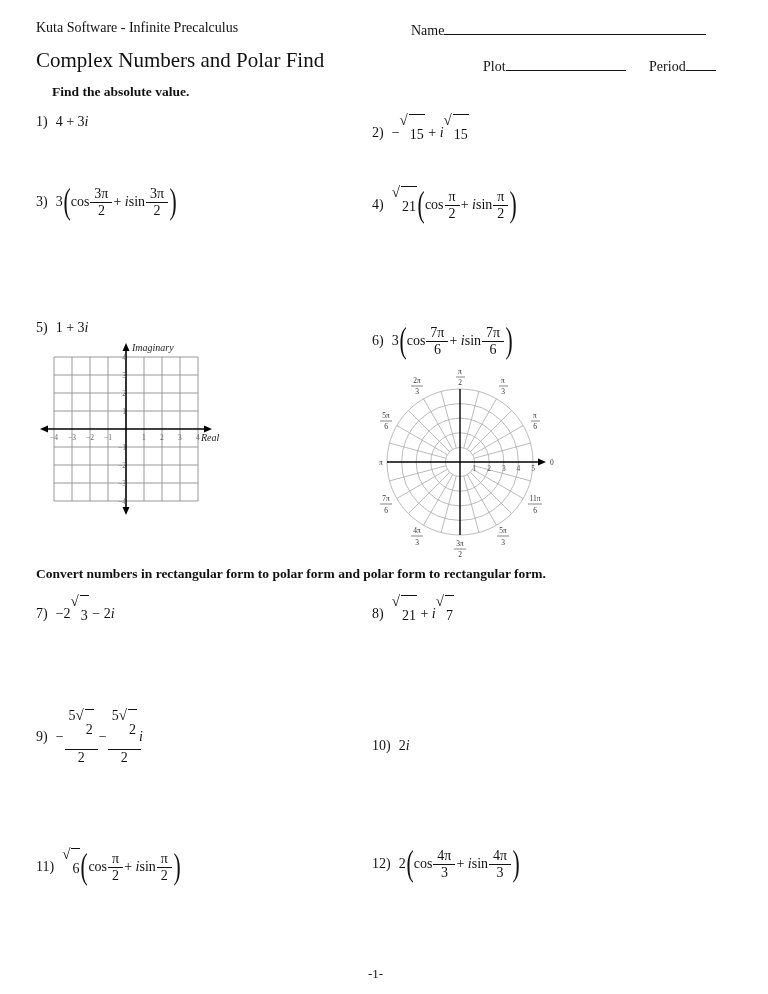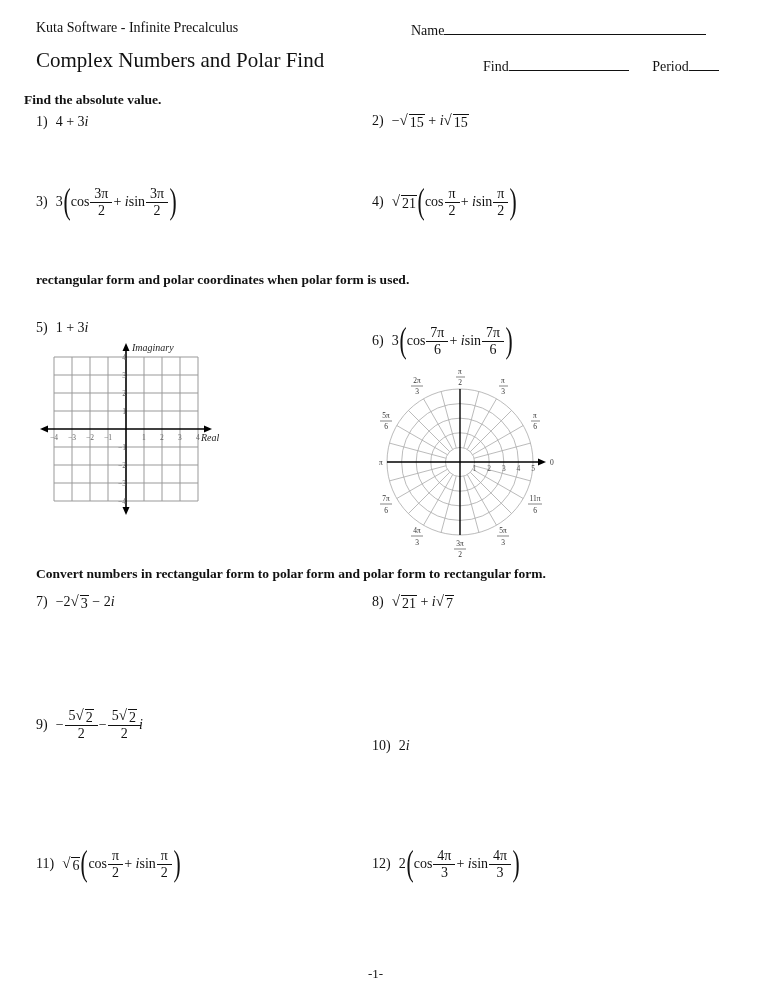--- a/index.html
+++ b/index.html
@@ -12,38 +12,38 @@
   .prob { font-size:14px; display:flex; align-items:center; white-space:nowrap; }
   .num { margin-right:8px; }
   .it { font-style:italic; }
   .line { display:inline-block; border-bottom:1px solid #111; height:14px; vertical-align:baseline; }
   .frac { display:inline-flex; flex-direction:column; align-items:center; vertical-align:middle; margin:0 3px; line-height:16px; }
   .frac .n { padding:0 2px; }
   .frac .d { border-top:1px solid #111; padding:0 2px; width:100%; text-align:center; }
   .paren { font-size:36px; font-weight:100; line-height:1; transform:scaleX(0.6); display:inline-block; margin:0 -2px; position:relative; top:-1px; }
   .sqrt { display:inline-flex; align-items:flex-start; }
   .sqrt .rad { font-size:15px; margin-right:1px; }
-  .sqrt .under { border-top:1px solid #111; padding:0 1px; line-height:15px; margin-top:2px; }
+  .sqrt .under { border-top:1px solid #111; padding:12px 1px; line-height:15px; margin-top:2px; }
   .footer { font-size:13px; }
   svg text { font-family:"Liberation Serif", "DejaVu Serif", serif; }
 </style>
 </head>
 <body>
 
 <div class="abs hdr-small" style="left:36px;top:20px;">Kuta Software - Infinite Precalculus</div>
 <div class="abs hdr-small" style="left:411px;top:20px;">
   <span>Name</span><span class="line" style="width:262px;"></span>
 </div>
 <div class="abs title" style="left:36px;top:48px;">Complex Numbers and Polar Find</div>
 <div class="abs hdr-small" style="left:483px;top:56px;">
-  <span>Find</span><span class="line" style="width:120px;"></span>
+  <span>Plot</span><span class="line" style="width:120px;"></span>
   <span style="margin-left:20px;">Period</span><span class="line" style="width:30px;"></span>
 </div>
 
-<div class="abs instr" style="left:24px;top:84px;margin-top:8px;">Find the absolute value.</div>
+<div class="abs instr" style="left:52px;top:84px;">Find the absolute value.</div>
 
 <div class="abs prob" style="left:36px;top:114px;">
   <span class="num">1)</span>
   <span>4</span>&nbsp;<span>+</span>&nbsp;<span>3</span><span class="it">i</span>
 </div>
 
 <div class="abs prob" style="left:372px;top:112px;">
   <span class="num">2)</span>
   <span>−</span>
   <span class="sqrt">
@@ -88,21 +88,20 @@
     </span>
   <span>+</span>&nbsp;<span class="it">i</span><span>sin</span>
   <span class="frac">
       <span class="n">π</span>
       <span class="d">2</span>
     </span>
   <span class="paren">)</span>
 </div>
 
 <div class="abs instr" style="left:36px;top:272px;">
-  <div>rectangular form and polar coordinates when polar form is used.</div>
 </div>
 
 <div class="abs prob" style="left:36px;top:320px;">
   <span class="num">5)</span>
   <span>1</span>&nbsp;<span>+</span>&nbsp;<span>3</span><span class="it">i</span>
 </div>
 
 <svg class="abs" style="left:0;top:0;" width="768" height="994">
   <g stroke="#999" stroke-width="1" fill="none">
     <line x1="54" y1="357" x2="54" y2="501"></line>

